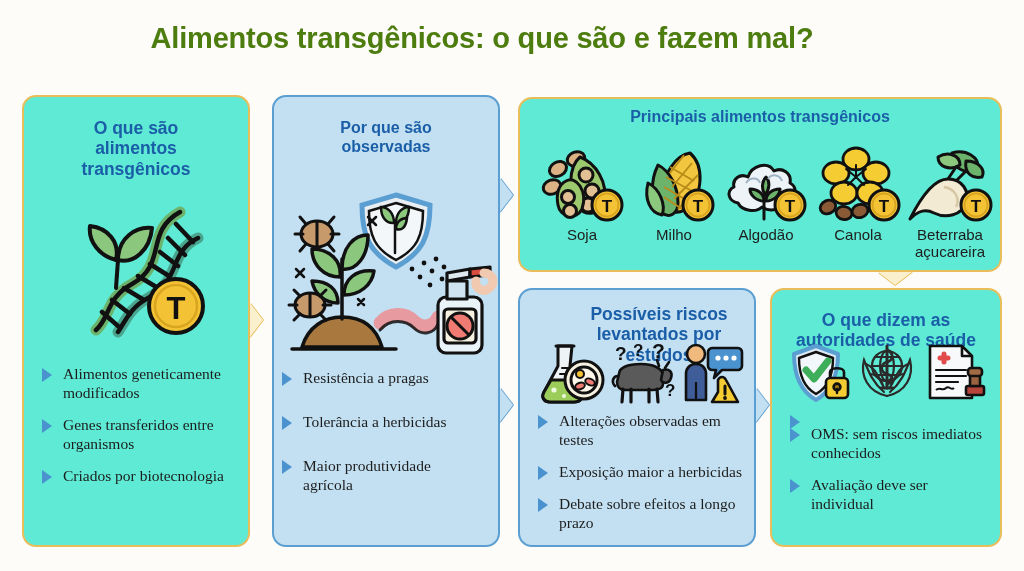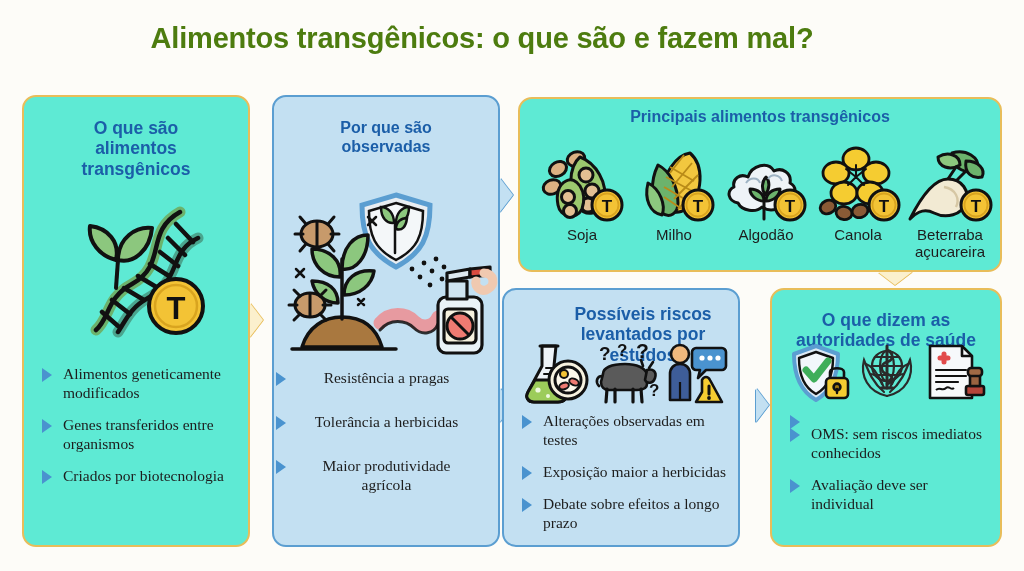--- a/index.html
+++ b/index.html
@@ -184,21 +184,21 @@
           <rect x="163" y="104" width="20" height="18" fill="#cfe4f0"></rect>
           <path d="M163 104 L163 96 L186 92 L186 100 Z" fill="#dde8ef"></path>
           <path d="M186 92 L206 90 L206 98 L186 100 Z" fill="#d94b3f"></path>
           <circle cx="176" cy="149" r="13" fill="#ef7b72" stroke="#111" stroke-width="3"></circle>
           <path d="M167 140 L185 158" class="nofill" stroke="#111" stroke-width="3"></path>
           <path d="M200 96 C210 96, 212 108, 204 112 C198 116, 190 110, 192 104" class="nofill" stroke="#f0c9b0" stroke-width="9" stroke-linecap="round"></path>
         </g>
       </svg>
     </div>
 
-    <ul class="bullets loose" style="position:absolute;left:2px;top:272px;width:200px;text-align:center;">
+    <ul class="bullets loose" style="position:absolute;left:8px;top:272px;width:200px;">
       <li><span class="tri"></span><span>Resistência a pragas</span></li>
       <li><span class="tri"></span><span>Tolerância a herbicidas</span></li>
       <li><span class="tri"></span><span>Maior produtividade agrícola</span></li>
     </ul>
   </div>
   <div class="tab tab-r-blue" style="left:500px;top:178px;"></div>
   <div class="tab tab-r-blue" style="left:500px;top:388px;"></div>
 
   <div class="panel cream" style="left:518px;top:97px;width:484px;height:175px;">
     <div class="ph sz19" style="margin-top:9px;">Principais alimentos transgênicos</div>
@@ -315,21 +315,21 @@
             <text x="72" y="65" text-anchor="middle" font-family="Liberation Sans, sans-serif" font-size="17" font-weight="bold" fill="#111">T</text>
           </svg>
         </div>
         <div class="cap">Beterraba açucareira</div>
       </div>
 
     </div>
   </div>
   <div class="tab tab-d-cream" style="left:878px;top:272px;"></div>
 
-  <div class="panel blue" style="left:502px;top:288px;width:238px;height:259px;padding-left:44px;">
+  <div class="panel blue" style="left:518px;top:288px;width:238px;height:259px;padding-left:44px;">
     <div class="ph sz18" style="margin-top:14px;">
       <div>Possíveis riscos</div>
       <div>levantados por estudos</div>
     </div>
 
     <div class="icons-row" style="left:16px;top:52px;width:208px;height:62px;justify-content:space-around;">
 
       <svg viewBox="0 0 66 62" width="66" height="62">
         <g stroke="#111" stroke-width="3" stroke-linejoin="round">
           <path d="M20 4 L34 4 L32 24 L44 50 C46 56, 42 60, 36 60 L12 60 C6 60, 3 55, 6 50 L20 24 Z" fill="#eef3f7"></path>

